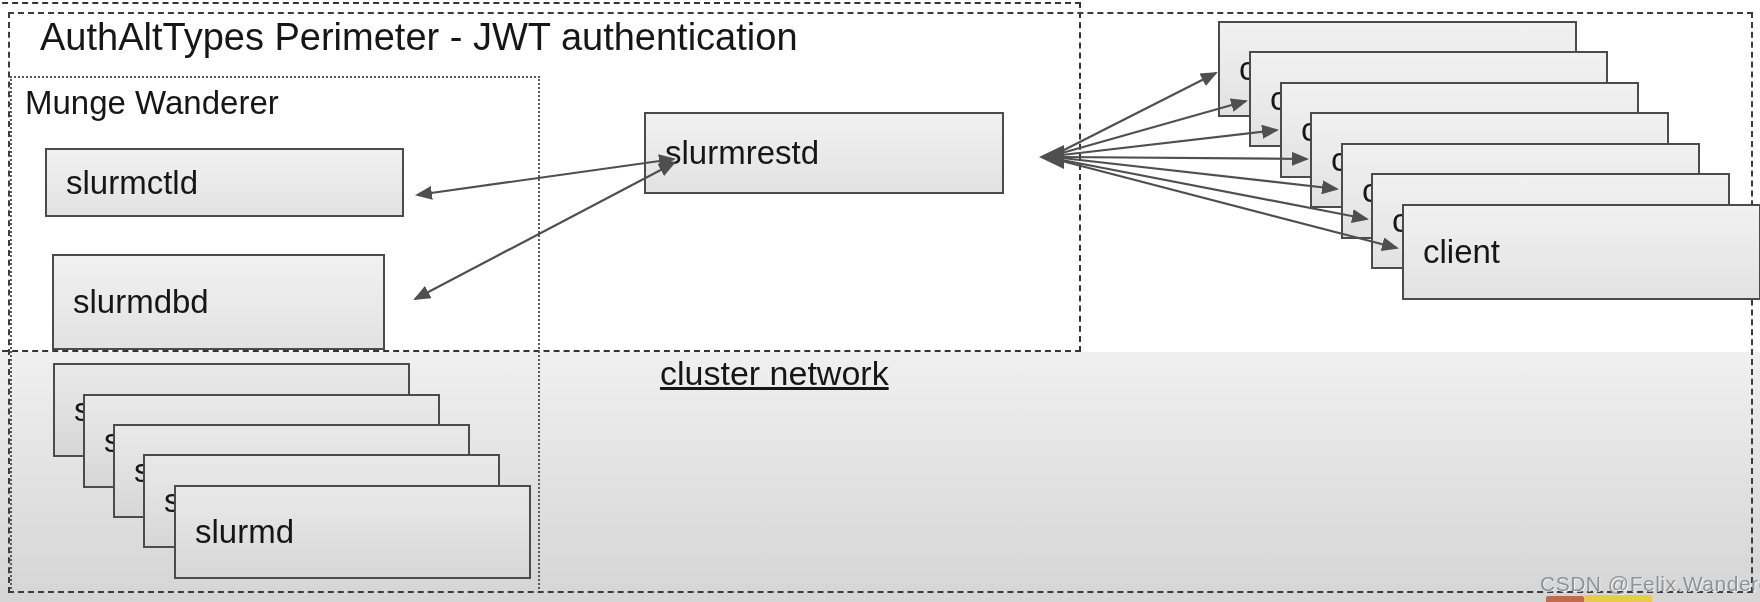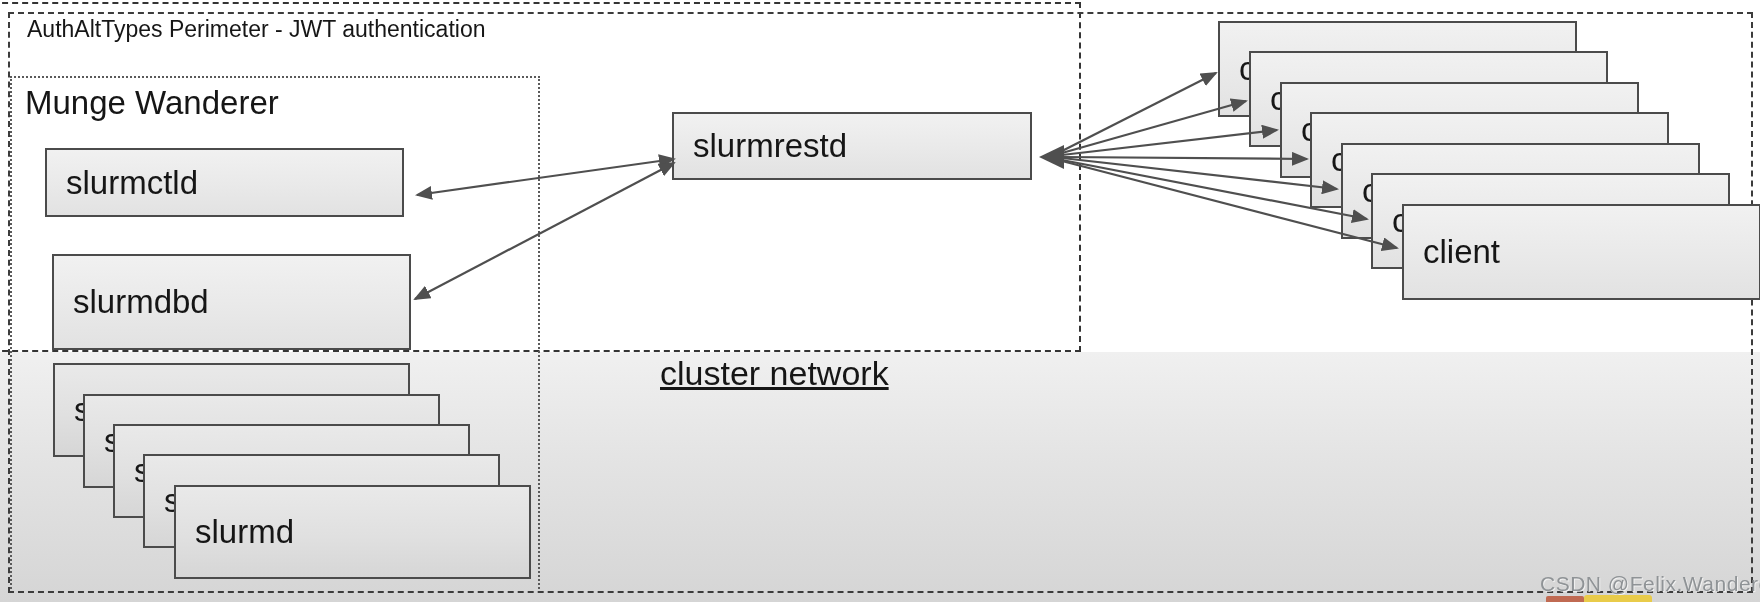--- a/index.html
+++ b/index.html
@@ -23,21 +23,21 @@
   }
   #cluster-perimeter{
     left:-28px;top:2px;width:1109px;height:350px;
     border:2px dashed #343434;
   }
   #munge-perimeter{
     left:10px;top:76px;width:530px;height:517px;
     border:2px dotted #5a5a5a;border-bottom:none;
   }
   .diagram-label{position:absolute;white-space:nowrap;}
-  #title{left:27px;top:16px;font-size:23px;}
+  #title{left:40px;top:16px;font-size:38px;}
   #munge-title{left:25px;top:84px;font-size:33px;}
   #cluster-label{left:660px;top:354px;font-size:34px;text-decoration:underline;}
   .node{
     position:absolute;box-sizing:border-box;
     border:2px solid #4b4b4b;
     background:linear-gradient(180deg,#f1f1f1 0%,#e9e9e9 55%,#e2e2e2 100%);
     display:flex;align-items:center;
     padding-left:19px;
     font-size:33px;color:#161616;
     white-space:nowrap;overflow:hidden;
@@ -61,22 +61,22 @@
 
 <div id="screen">
 
   <div id="lower-zone"></div>
 
   <div id="cluster-perimeter" class="perimeter"></div>
   <div id="munge-perimeter" class="perimeter"></div>
   <div id="outer-perimeter" class="perimeter"></div>
 
   <div class="node" style="left:45px;top:148px;width:359px;height:69px;">slurmctld</div>
-  <div class="node" style="left:52px;top:254px;width:359px;height:96px;">slurmdbd</div>
-  <div class="node" style="left:672px;top:112px;width:360px;height:68px;">slurmrestd</div>
+  <div class="node" style="left:52px;top:254px;width:333px;height:96px;">slurmdbd</div>
+  <div class="node" style="left:644px;top:112px;width:360px;height:82px;">slurmrestd</div>
 
   <div>
     <div class="node node-lower" style="left:53px;top:363px;width:357px;height:94px;">slurmd</div>
     <div class="node node-lower" style="left:83px;top:394px;width:357px;height:94px;">slurmd</div>
     <div class="node node-lower" style="left:113px;top:424px;width:357px;height:94px;">slurmd</div>
     <div class="node node-lower" style="left:143px;top:454px;width:357px;height:94px;">slurmd</div>
     <div class="node node-lower" style="left:174px;top:485px;width:357px;height:94px;">slurmd</div>
   </div>
 
   <div>

